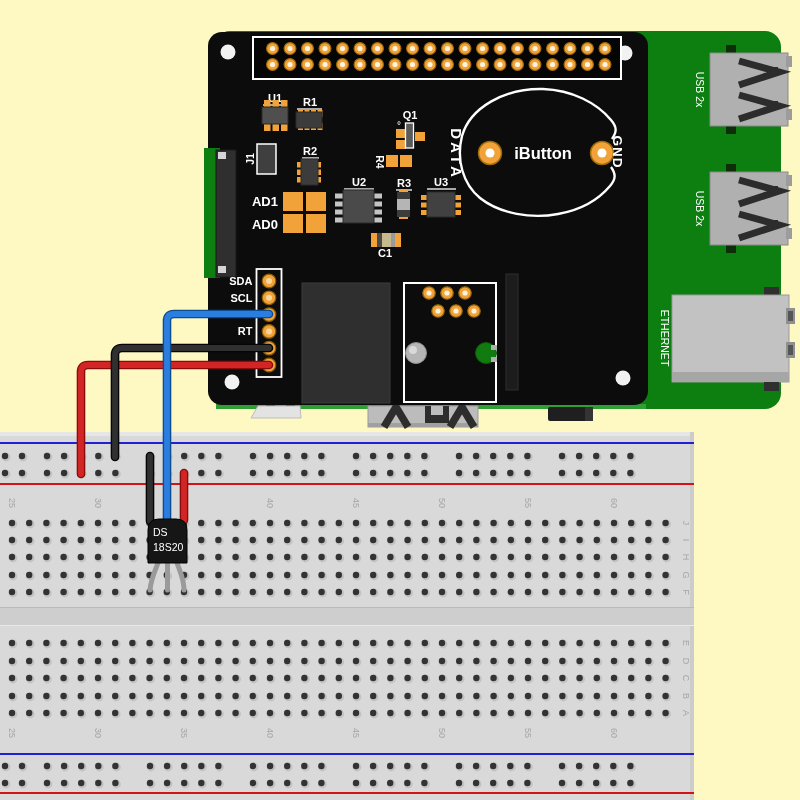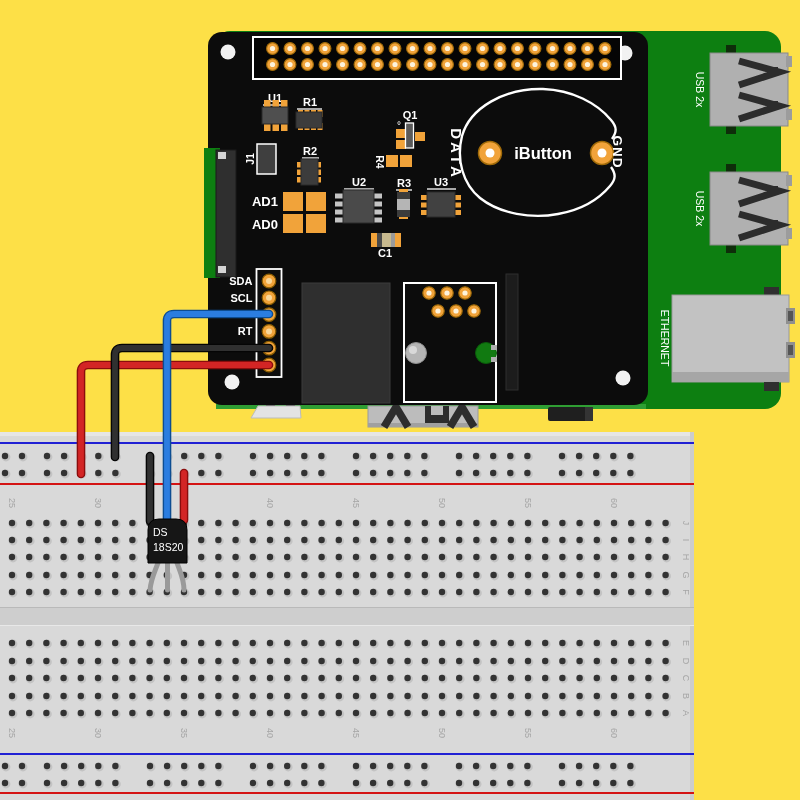--- a/index.html
+++ b/index.html
@@ -1,16 +1,16 @@
 <!DOCTYPE html>
 <html><head>
 <meta charset="utf-8">
 <style>
   html,body{margin:0;padding:0;background:#ffffff;}
-  #stage{position:relative;width:800px;height:800px;background:#fde047;overflow:hidden;
+  #stage{position:relative;width:800px;height:800px;background:#fef9c3;overflow:hidden;
          font-family:"Liberation Sans", sans-serif;}
   svg text{font-family:"Liberation Sans", sans-serif;}
 </style>
 </head>
 <body>
 
 <div id="stage">
 <svg width="800" height="800" viewBox="0 0 800 800">
 
   <g>

